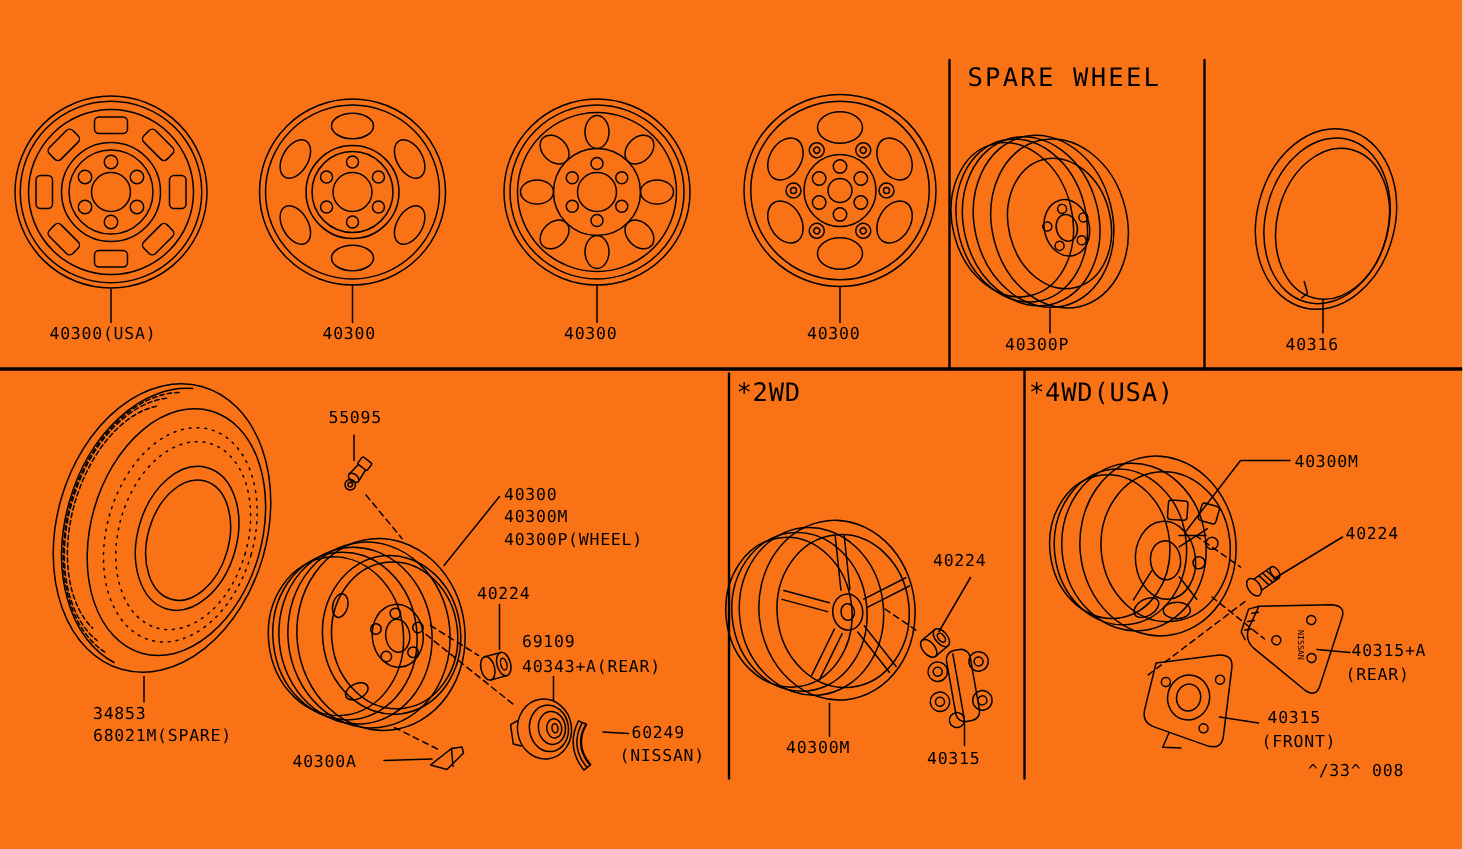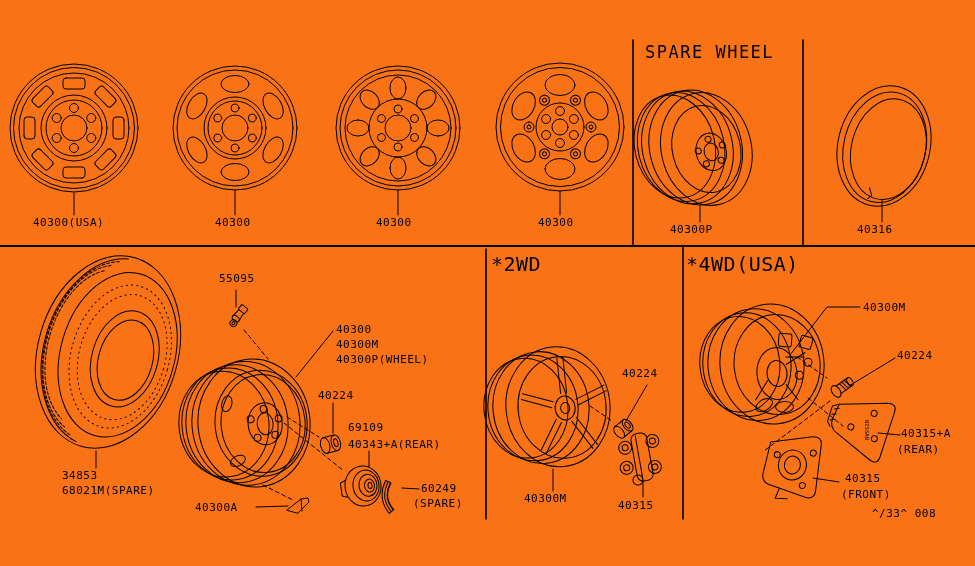--- a/index.html
+++ b/index.html
@@ -8,21 +8,21 @@
   #art{position:absolute;left:0;top:0;}
   #art *{stroke:#000;fill:none;stroke-width:1;stroke-linecap:round;stroke-linejoin:round;}
   #art .dash2{stroke-dasharray:4 3;}
   #art .dots{stroke-dasharray:1.2 4;}
   #art .tread{stroke-dasharray:3 2;}
   #art .div{stroke-width:1.6;}
   #art .divh{stroke-width:2.2;}
   #art text.badge{fill:#000;stroke:none;font-family:"DejaVu Sans Mono",monospace;font-size:5.5px;letter-spacing:0;}
   .lbl{position:absolute;font-size:11px;letter-spacing:.5px;color:#000;white-space:nowrap;line-height:1;}
   .lbl-lg{position:absolute;font-size:17px;letter-spacing:1.5px;color:#000;white-space:nowrap;line-height:1;}
-  .lbl-sec{position:absolute;font-size:20px;letter-spacing:.5px;color:#000;white-space:nowrap;line-height:1;text-align:right;}
+  .lbl-sec{position:absolute;font-size:17px;letter-spacing:.5px;color:#000;white-space:nowrap;line-height:1;text-align:right;}
 </style>
 </head>
 <body>
 
 <div class="canvas">
 
 <svg id="art" width="975" height="566" viewBox="0 0 975 566">
 
   <g>
     <line class="divh" x1="0" y1="246" x2="975" y2="246"></line>
@@ -373,21 +373,21 @@
 <span class="lbl-sec" style="left:686px;top:254px">*4WD(USA)</span>
 
 <span class="lbl" style="left:219px;top:273px">55095</span>
 <span class="lbl" style="left:336px;top:324px">40300</span>
 <span class="lbl" style="left:336px;top:339px">40300M</span>
 <span class="lbl" style="left:336px;top:354px">40300P(WHEEL)</span>
 <span class="lbl" style="left:318px;top:390px">40224</span>
 <span class="lbl" style="left:348px;top:422px">69109</span>
 <span class="lbl" style="left:348px;top:439px">40343+A(REAR)</span>
 <span class="lbl" style="left:421px;top:483px">60249</span>
-<span class="lbl" style="left:413px;top:498px">(SPARE)</span>
+<span class="lbl" style="left:413px;top:498px">(NISSAN)</span>
 <span class="lbl" style="left:195px;top:502px">40300A</span>
 <span class="lbl" style="left:62px;top:470px">34853</span>
 <span class="lbl" style="left:62px;top:485px">68021M(SPARE)</span>
 
 <span class="lbl" style="left:622px;top:368px">40224</span>
 <span class="lbl" style="left:524px;top:493px">40300M</span>
 <span class="lbl" style="left:618px;top:500px">40315</span>
 
 <span class="lbl" style="left:863px;top:302px">40300M</span>
 <span class="lbl" style="left:897px;top:350px">40224</span>

